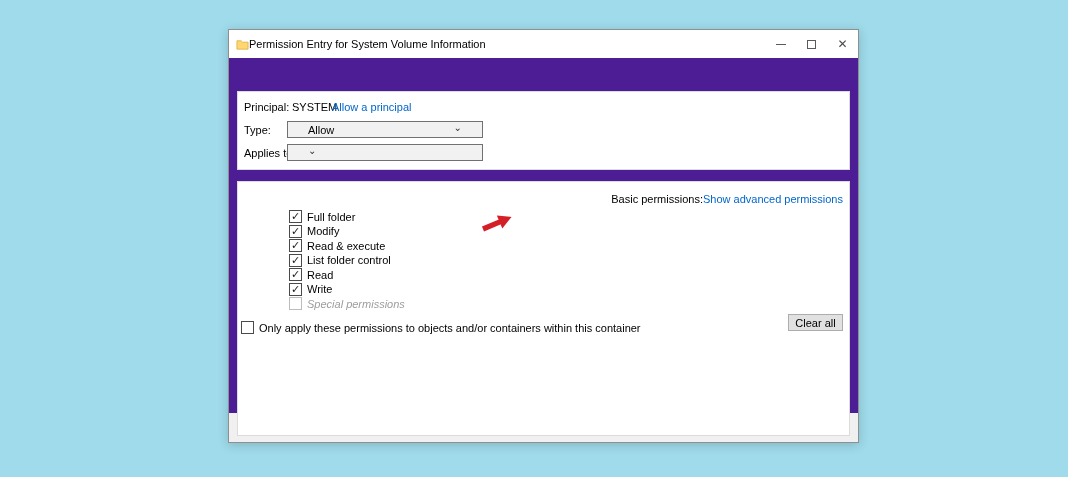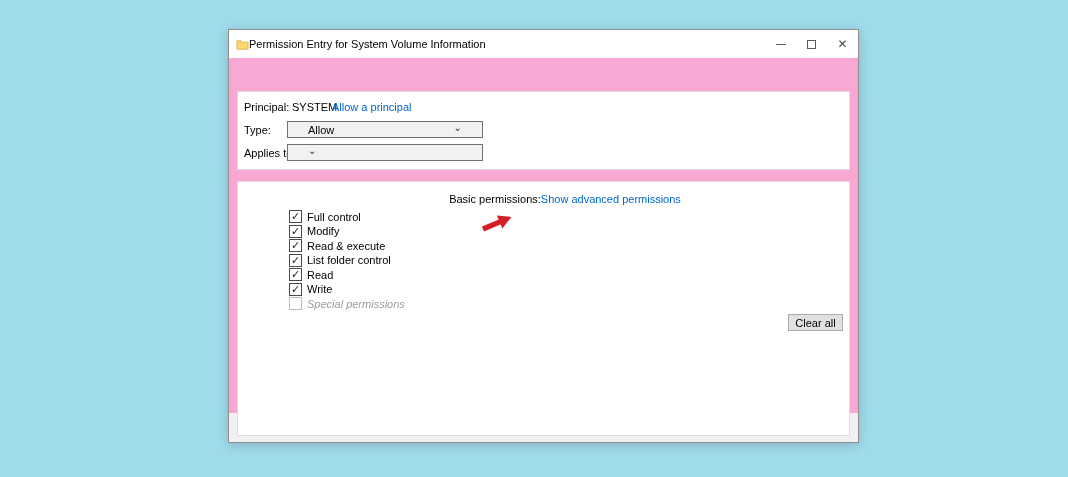--- a/index.html
+++ b/index.html
@@ -36,21 +36,21 @@
     display: flex; align-items: center; justify-content: center;
     color: #444; font-size: 11px; cursor: default;
   }
   .glyph-min { width: 10px; height: 1px; background: #5a5a5a; }
   .glyph-max { width: 9px; height: 9px; border: 1px solid #5a5a5a; background: transparent; }
   .glyph-close { font-size: 12px; color: #4a4a4a; line-height: 1; }
 
   
   .dlg-body {
     position: absolute; left: 0; top: 28px; right: 0; bottom: 29px;
-    background: #f9a8d4;
+    background: #4c1d95;
   }
   .panel {
     position: absolute; left: 8px; width: 613px;
     background: #ffffff; border: 1px solid #dcdcdc;
   }
   .panel-top { top: 33px; height: 79px; }
   .panel-main { top: 123px; height: 255px; }
 
   .lbl { position: absolute; white-space: nowrap; }
   .link { color: #0066cc; text-decoration: none; white-space: nowrap; cursor: pointer; }
@@ -61,21 +61,21 @@
     background: #f1f1f1; border: 1px solid #717171;
     display: flex; align-items: center;
     padding: 0 20px; cursor: default;
   }
   .combo-value { flex: 1; font-size: 11px; white-space: nowrap; overflow: hidden; }
   .combo-chevron { font-size: 10px; color: #333; line-height: 10px; margin-top: -4px; }
 
   
   .perm-header {
     position: absolute; left: 6px; right: 6px; top: 11px;
-    display: flex; justify-content: center; align-items: baseline; padding-left: 43px;
+    display: flex; justify-content: flex-end; align-items: baseline; padding-left: 43px;
   }
   .perm-list { position: absolute; left: 51px; top: 28px; }
   .perm-row { display: flex; align-items: center; height: 13px; margin-bottom: 1.5px; cursor: default; }
   .checkbox {
     width: 13px; height: 13px; flex: 0 0 auto;
     background: #ffffff; border: 1px solid #4a4a4a;
     display: flex; align-items: center; justify-content: center;
     font-size: 11px; line-height: 11px; color: #1b1b1b;
   }
   .perm-row .perm-label { margin-left: 5px; white-space: nowrap; }
@@ -156,21 +156,21 @@
 
     <div class="panel panel-main">
       <div class="perm-header">
         <span>Basic permissions:</span>
         <a class="link">Show advanced permissions</a>
       </div>
 
       <div class="perm-list">
         <div class="perm-row">
           <span class="checkbox">✓</span>
-          <span class="perm-label">Full control</span>
+          <span class="perm-label">Full folder</span>
         </div>
         <div class="perm-row">
           <span class="checkbox">✓</span>
           <span class="perm-label">Modify</span>
         </div>
         <div class="perm-row">
           <span class="checkbox">✓</span>
           <span class="perm-label">Read &amp; execute</span>
         </div>
         <div class="perm-row">
@@ -184,20 +184,24 @@
         <div class="perm-row">
           <span class="checkbox">✓</span>
           <span class="perm-label">Write</span>
         </div>
         <div class="perm-row disabled">
           <span class="checkbox"></span>
           <span class="perm-label">Special permissions</span>
         </div>
       </div>
 
+      <div class="only-apply-row">
+        <span class="checkbox"></span>
+        <span class="perm-label">Only apply these permissions to objects and/or containers within this container</span>
+      </div>
 
       <button class="btn btn-clear-all">Clear all</button>
     </div>
   </div>
 
 
   <svg class="annotation-arrow" viewBox="0 0 40 26">
     <g transform="translate(3,19) rotate(-23)" fill="#d41f26">
       <rect x="0" y="-2.6" width="19" height="5.2"></rect>
       <polygon points="18,-7 31,0 18,7"></polygon>

